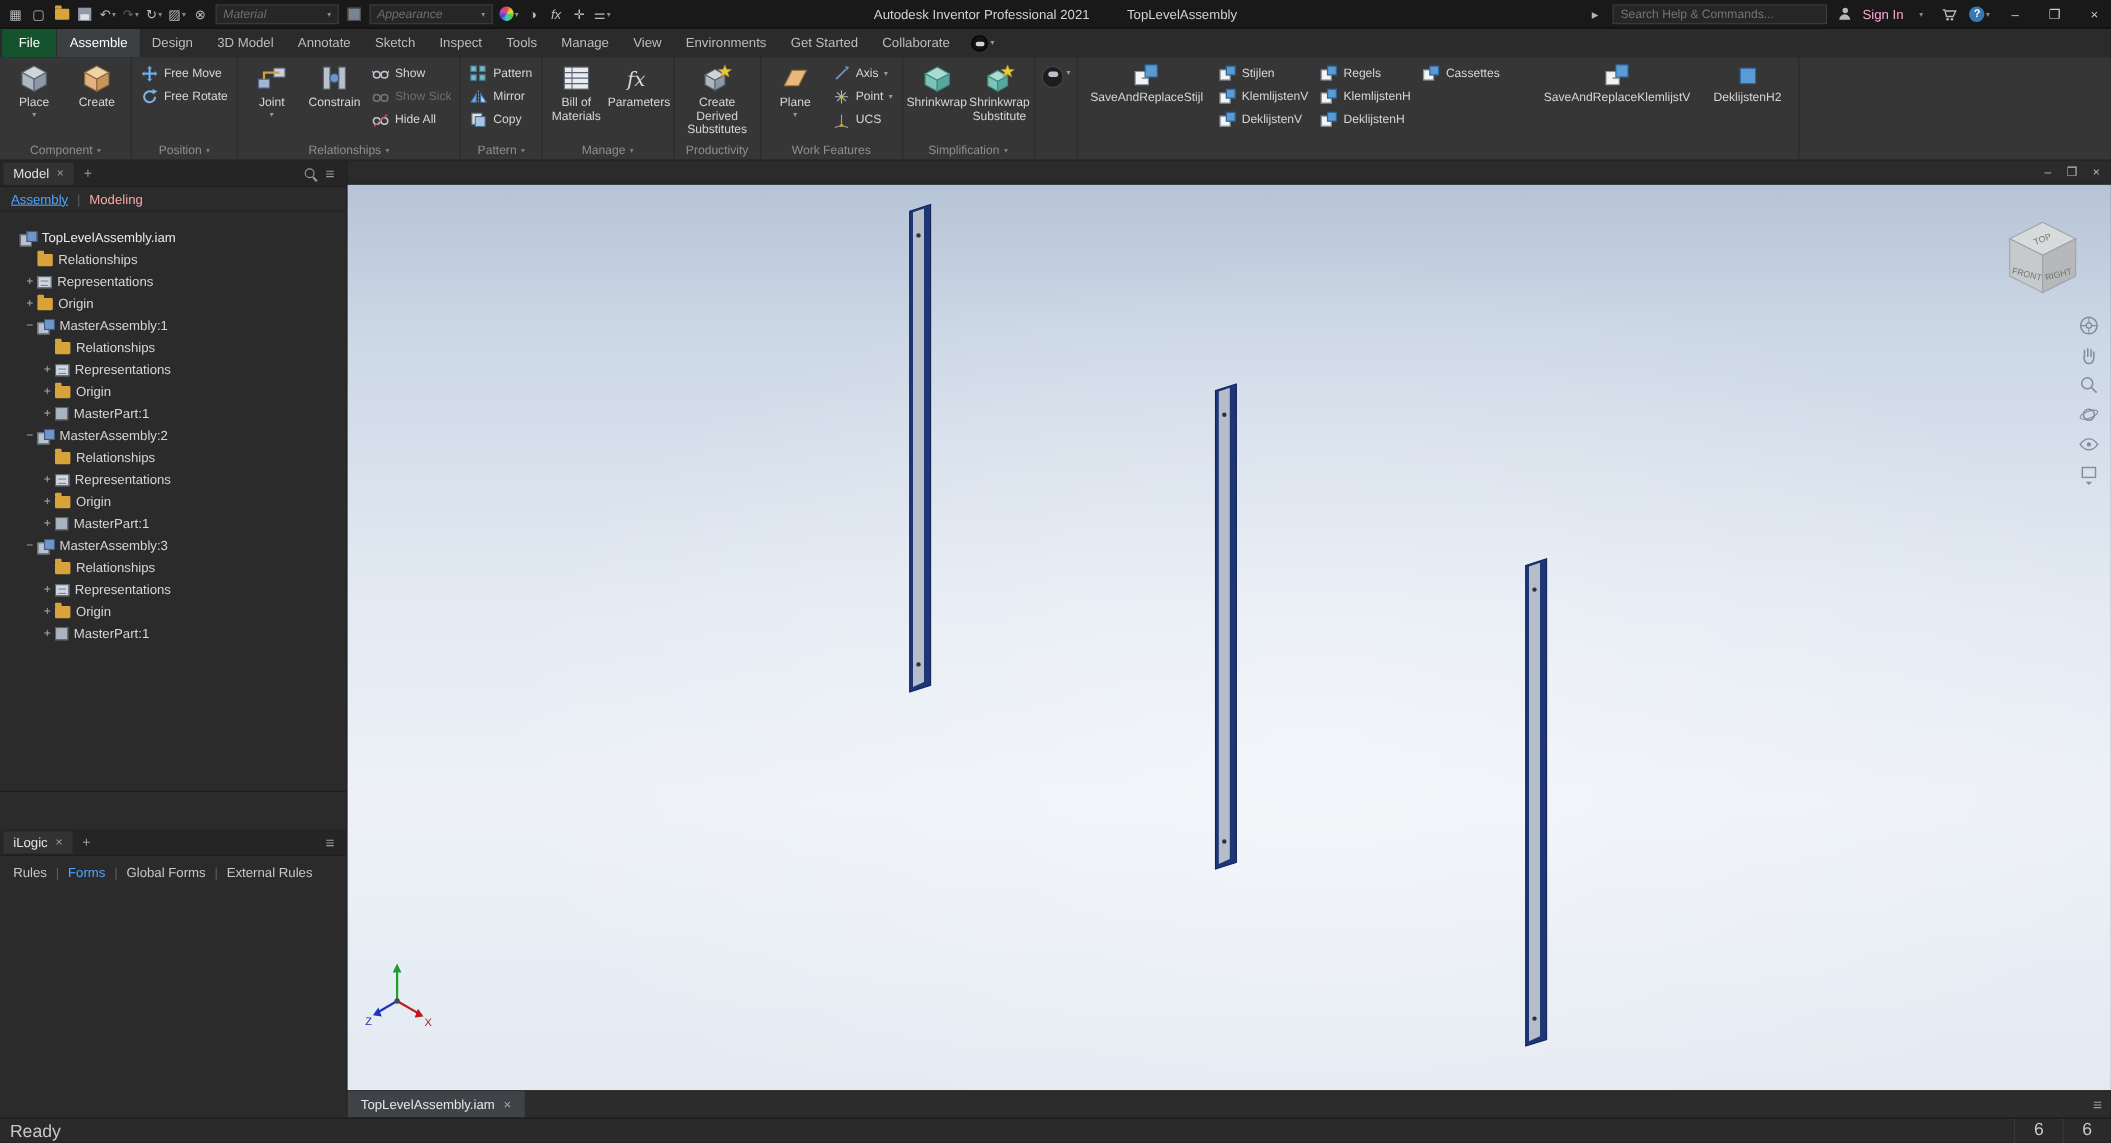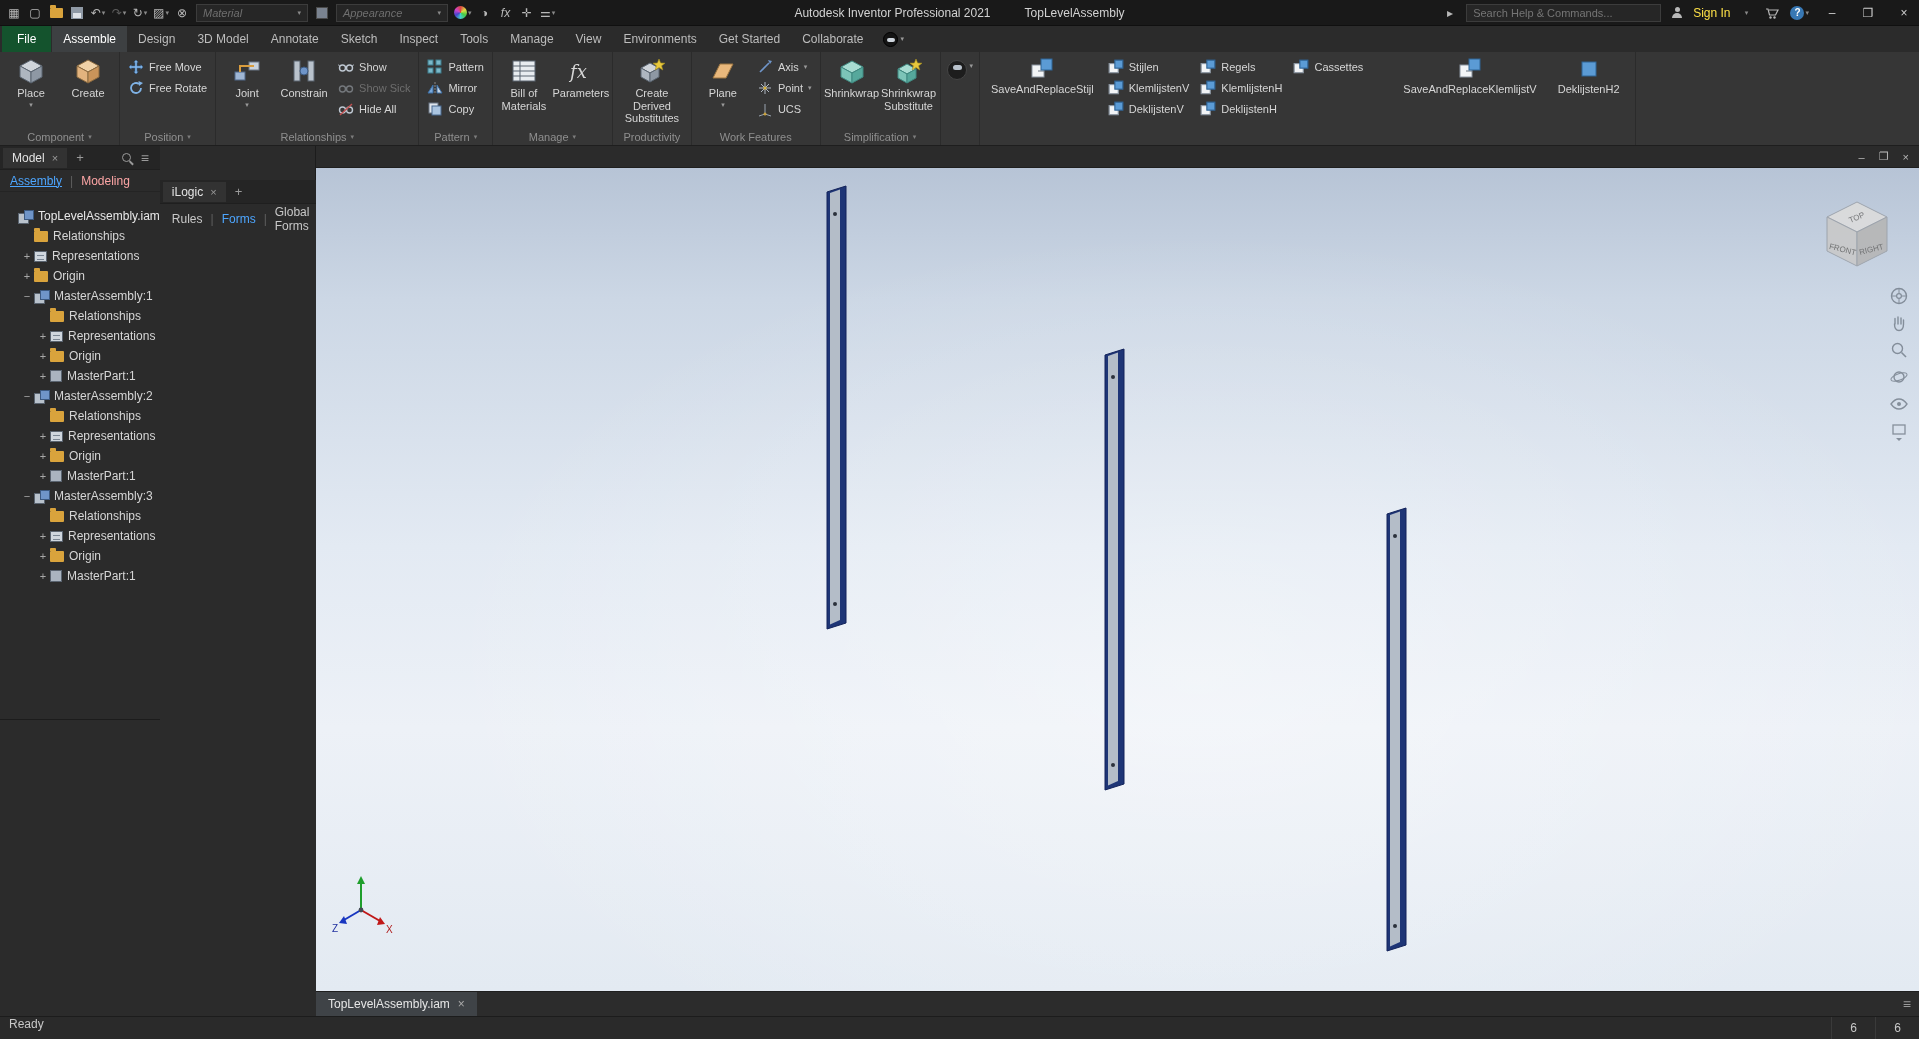--- a/index.html
+++ b/index.html
@@ -61,21 +61,21 @@
   .btn-small.disabled { color:#6e6e6e; }
   .ucmd-large { width:auto; min-width:86px; padding:4px 8px 0 8px;justify-content:space-between; }
   .ucmd-large .ico { width:24px; height:24px; }
   .circ-drop { width:20px; height:20px; border-radius:50%; background:#1d1d1d; border:1px solid #454545; margin-top:8px; position:relative;}
   .circ-drop::after{ content:""; position:absolute; left:5px; top:4px; width:9px; height:5px; border-radius:3px; background:#b9c2cc;}
 
   
   .main { flex:1; display:flex; min-height:0; }
 
   
-  .left { width:316px; flex:none; display:flex; flex-direction:row; background:#2b2b2b; border-right:1px solid #1c1c1c; }
+  .left { width:316px; flex:none; display:flex; flex-direction:column; background:#2b2b2b; border-right:1px solid #1c1c1c; }
   .model-panel { height:574px; flex:none; display:flex; flex-direction:column; border-bottom:1px solid #1c1c1c; }
   .panel-tabs { height:24px; flex:none; display:flex; align-items:center; background:#252525; padding:0 3px; gap:3px; border-bottom:1px solid #1f1f1f;}
   .ptab { display:flex; align-items:center; gap:7px; padding:3px 9px; background:#323232; color:#e2e2e2; font-size:12px; }
   .ptab .x { color:#9a9a9a; font-size:11px; }
   .plus { color:#9a9a9a; padding:0 6px; font-size:13px; }
   .panel-tools { margin-left:auto; display:flex; gap:10px; align-items:center; padding-right:8px; color:#9a9a9a; }
   .mag { width:9px; height:9px; border:1.5px solid #9a9a9a; border-radius:50%; position:relative; }
   .mag::after { content:""; position:absolute; width:5px; height:1.5px; background:#9a9a9a; transform:rotate(45deg); right:-4px; bottom:-2px; }
   .burger { font-size:14px; color:#9a9a9a; }
 
@@ -112,21 +112,21 @@
                 linear-gradient(180deg,#b7c4d6 0%, #ccd7e5 16%, #e3eaf3 46%, #edf1f7 68%, #e3eaf2 100%); }
   .scene { position:absolute; inset:0; width:100%; height:100%; }
   .navbar { position:absolute; right:6px; top:118px; width:28px; display:flex; flex-direction:column; align-items:center; gap:7px; }
   .nav-ic { width:20px; height:20px; opacity:0.75; }
   .doc-tabbar { height:25px; flex:none; background:#2c2c2c; display:flex; align-items:stretch; border-top:1px solid #1f1f1f; }
   .doc-tab { display:flex; align-items:center; gap:8px; padding:0 12px; background:#3f4347; color:#e6e6e6; font-size:12px; }
   .doc-tab .x { color:#aaaaaa; }
   .doc-tools { margin-left:auto; display:flex; align-items:center; padding-right:8px; }
 
   
-  .statusbar { height:23px; flex:none; background:#2a2a2a; border-top:1px solid #1c1c1c; display:flex; align-items:flex-start; font-size:12px; color:#c8c8c8; }
+  .statusbar { height:23px; flex:none; background:#2a2a2a; border-top:1px solid #1c1c1c; display:flex; align-items:flex-end; font-size:16px; color:#c8c8c8; }
   .sb-msg { padding-left:9px; }
   .sb-cells { margin-left:auto; display:flex; height:100%; }
   .sb-cell { width:44px; border-left:1px solid #3a3a3a; display:flex; align-items:center; justify-content:center; }
 </style>
 </head>
 <body>
 
 <div class="app">
 
   <div class="titlebar">
@@ -169,21 +169,21 @@
       <span>Autodesk Inventor Professional 2021</span>
       <span>TopLevelAssembly</span>
     </div>
 
     <div class="tb-right">
       <span class="tb-icon">▸</span>
       <input class="tb-search" placeholder="Search Help &amp; Commands..." style="">
       <span class="tb-icon">
           <span class="person"></span>
         </span>
-      <span style="color:#fde047;">Sign In</span>
+      <span style="color:#f9a8d4;">Sign In</span>
       <span class="tb-icon">
           <span class="caret">▾</span>
         </span>
       <span class="tb-icon">
         <svg width="14" height="14" viewBox="0 0 14 14">
             <path d="M1 3h2l1.5 6h6L13 4H4" fill="none" stroke="#b8b8b8" stroke-width="1.2"></path>
             <circle cx="5.5" cy="11.5" r="1.2" fill="#b8b8b8"></circle>
             <circle cx="9.5" cy="11.5" r="1.2" fill="#b8b8b8"></circle>
           </svg>
       </span>

